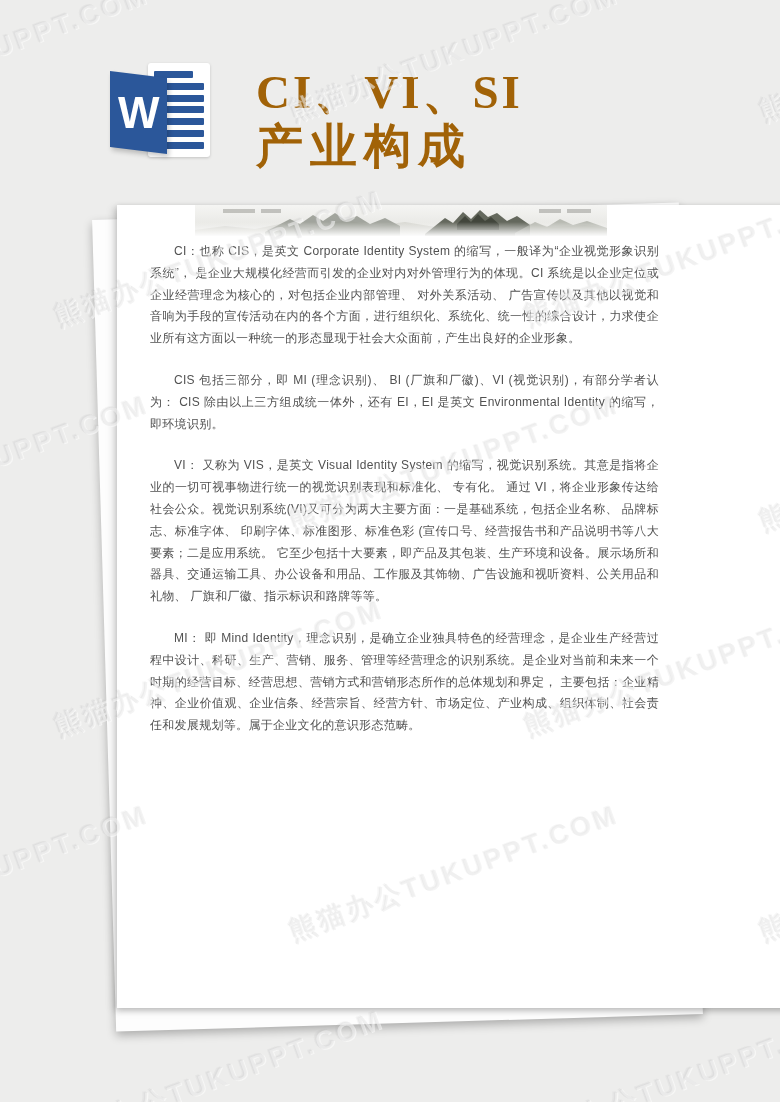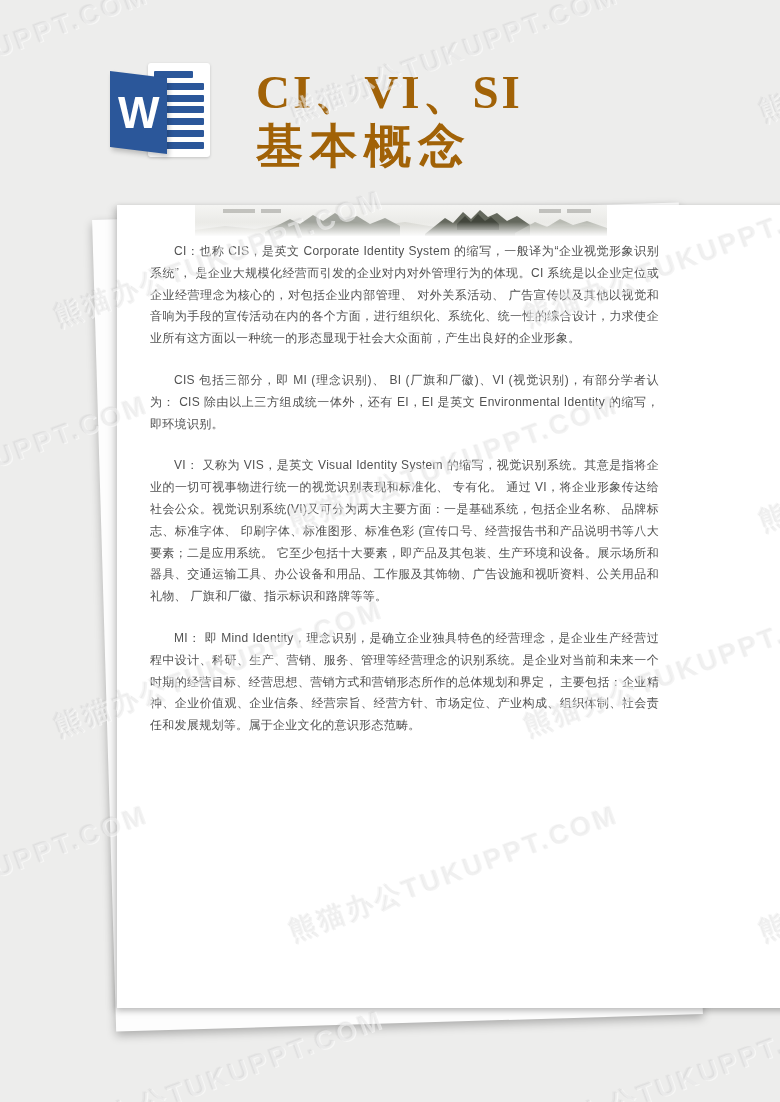--- a/index.html
+++ b/index.html
@@ -75,21 +75,21 @@
       <div class="w-line"></div>
       <div class="w-line"></div>
       <div class="w-line"></div>
     </div>
     <div class="w-panel">
       <span>W</span>
     </div>
   </div>
   <h1 class="doc-title">
     <span class="t1">CI、VI、SI</span>
-    <span class="t2">基本概念</span>
+    <span class="t2">产业构成</span>
   </h1>
 </header>
 
 <div class="back-page"></div>
 
 <div class="page">
   <svg class="banner" viewBox="0 0 412 31" preserveAspectRatio="none">
     <defs>
       <linearGradient id="sky" x1="0" y1="0" x2="0" y2="1">
         <stop offset="0" stop-color="#f5f5f3"></stop>

